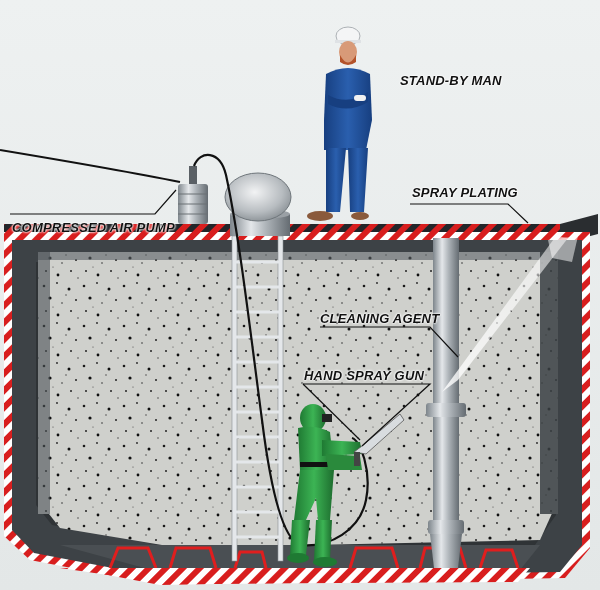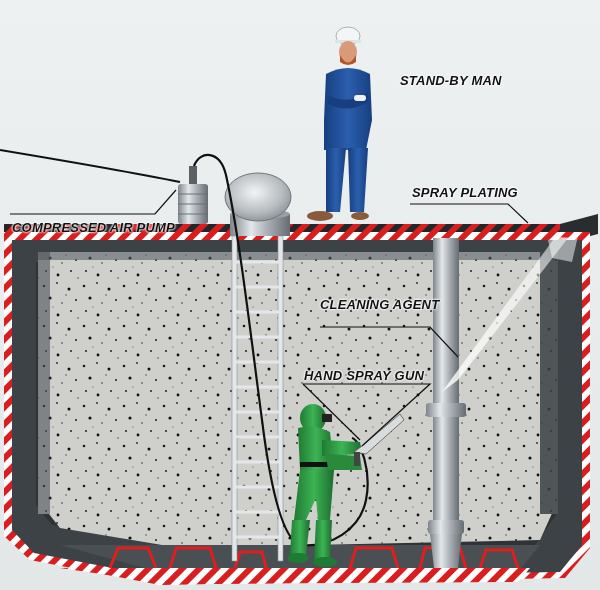--- a/index.html
+++ b/index.html
@@ -186,15 +186,15 @@
     <path d="M410,204 L508,204 L528,223"></path>
     <path d="M320,327 L430,327 L458,357"></path>
     <path d="M303,384 L430,384 L362,446"></path>
     <path d="M303,384 L360,440"></path>
   </g>
 </svg>
 
 <div class="label" style="left:400px; top:73px;">STAND-BY MAN</div>
 <div class="label" style="left:12px; top:192px;margin-top:28px;">COMPRESSED AIR PUMP</div>
 <div class="label" style="left:412px; top:185px;">SPRAY PLATING</div>
-<div class="label" style="left:320px; top:297px;">CLEANING AGENT</div>
+<div class="label" style="left:320px; top:311px;">CLEANING AGENT</div>
 <div class="label" style="left:304px; top:368px;">HAND SPRAY GUN</div>
 </div>
 
 </body></html>

